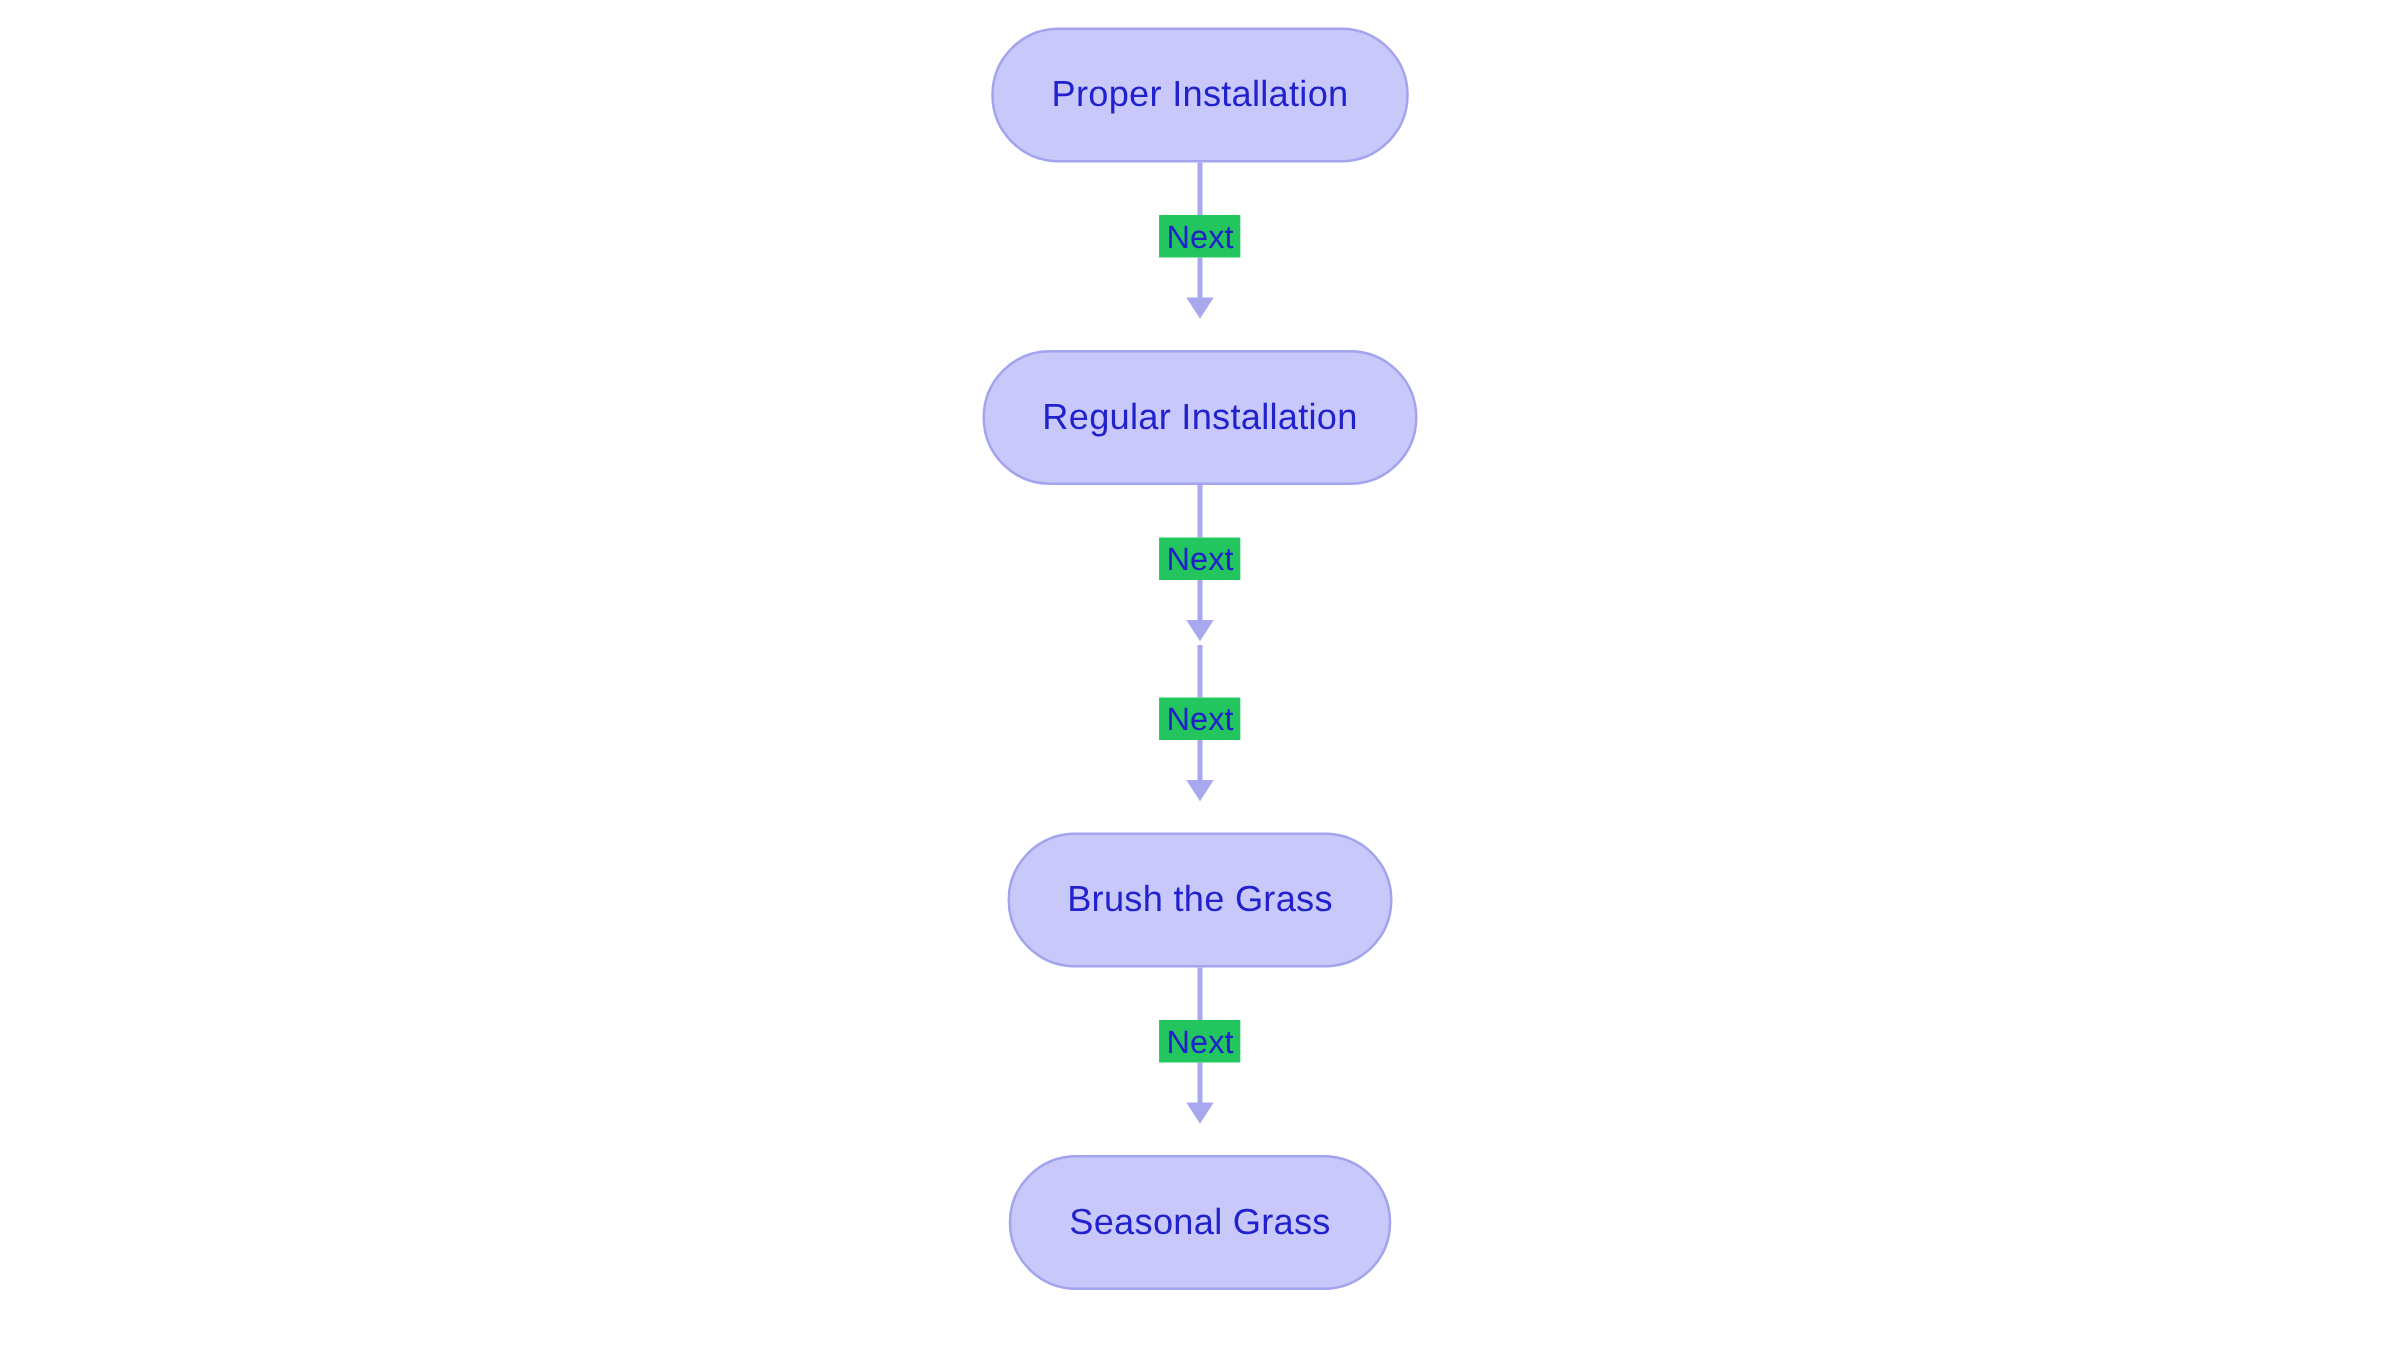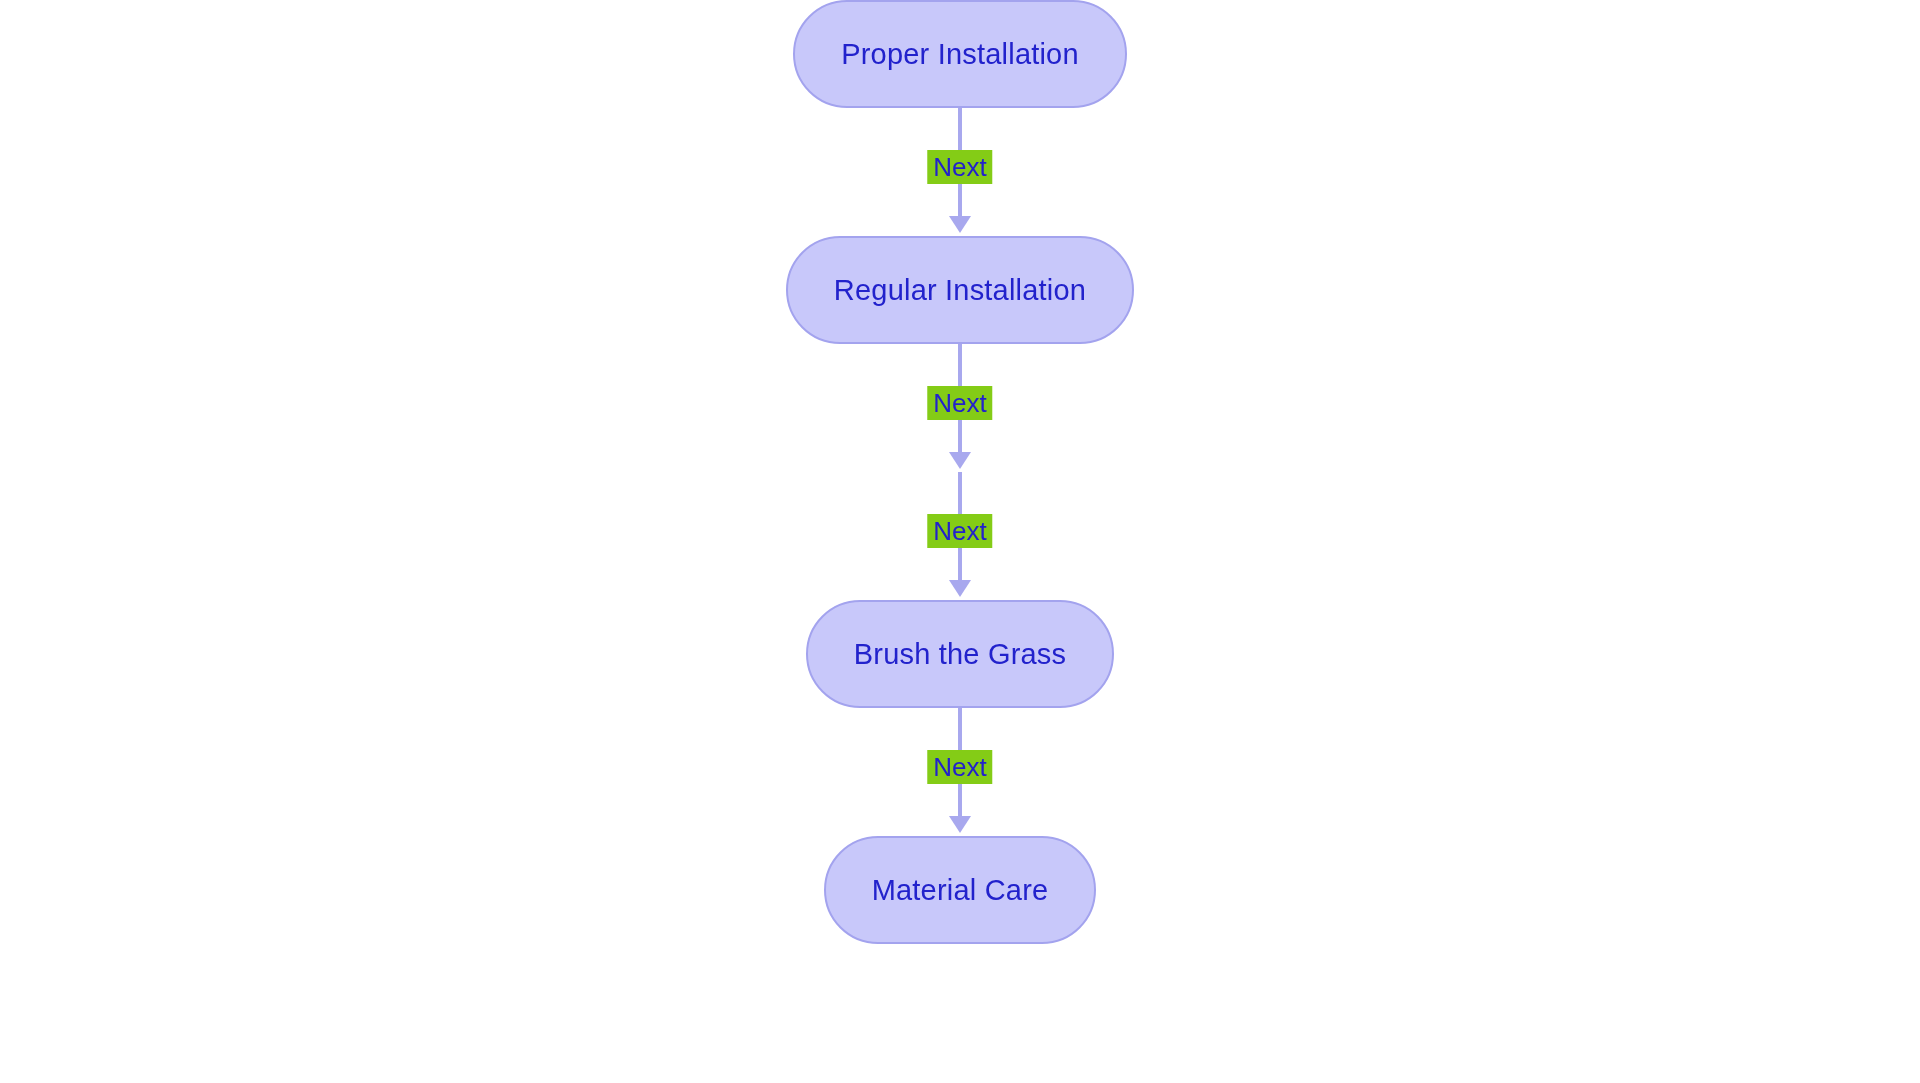--- a/index.html
+++ b/index.html
@@ -39,20 +39,21 @@
     box-sizing: border-box;
     height: 108px;
     background: #c8c8fa;
     border: 2px solid #a3a3ee;
     border-radius: 54px;
     display: flex;
     align-items: center;
     justify-content: center;
     padding: 0 46px;
     flex: 0 0 auto;
+    margin-top: 22px;
   }
   .flow-node-label {
     color: #2222cc;
     font-size: 29px;
     font-weight: 400;
     line-height: 1;
     white-space: nowrap;
     letter-spacing: 0.2px;
   }
 
@@ -95,21 +96,21 @@
     border-right: 11px solid transparent;
     border-top: 17px solid #a8a8ee;
   }
   .connector-label {
     position: absolute;
     left: 50%;
     top: 42px;
     transform: translateX(-50%);
     height: 34px;
     line-height: 34px;
-    background: #84cc16;
+    background: #22c55e;
     padding: 0 6px;
     color: #2222cc;
     font-size: 26px;
     white-space: nowrap;
     z-index: 2;
   }
 </style>
 </head>
 <body>
 
@@ -151,17 +152,17 @@
     </div>
 
     <div class="flow-connector">
       <div class="connector-line-top"></div>
       <div class="connector-label">Next</div>
       <div class="connector-line-bottom"></div>
       <div class="connector-arrowhead"></div>
     </div>
 
     <div class="flow-node">
-      <span class="flow-node-label">Material Care</span>
+      <span class="flow-node-label">Seasonal Grass</span>
     </div>
 
   </div>
 </div>
 
 </body></html>

